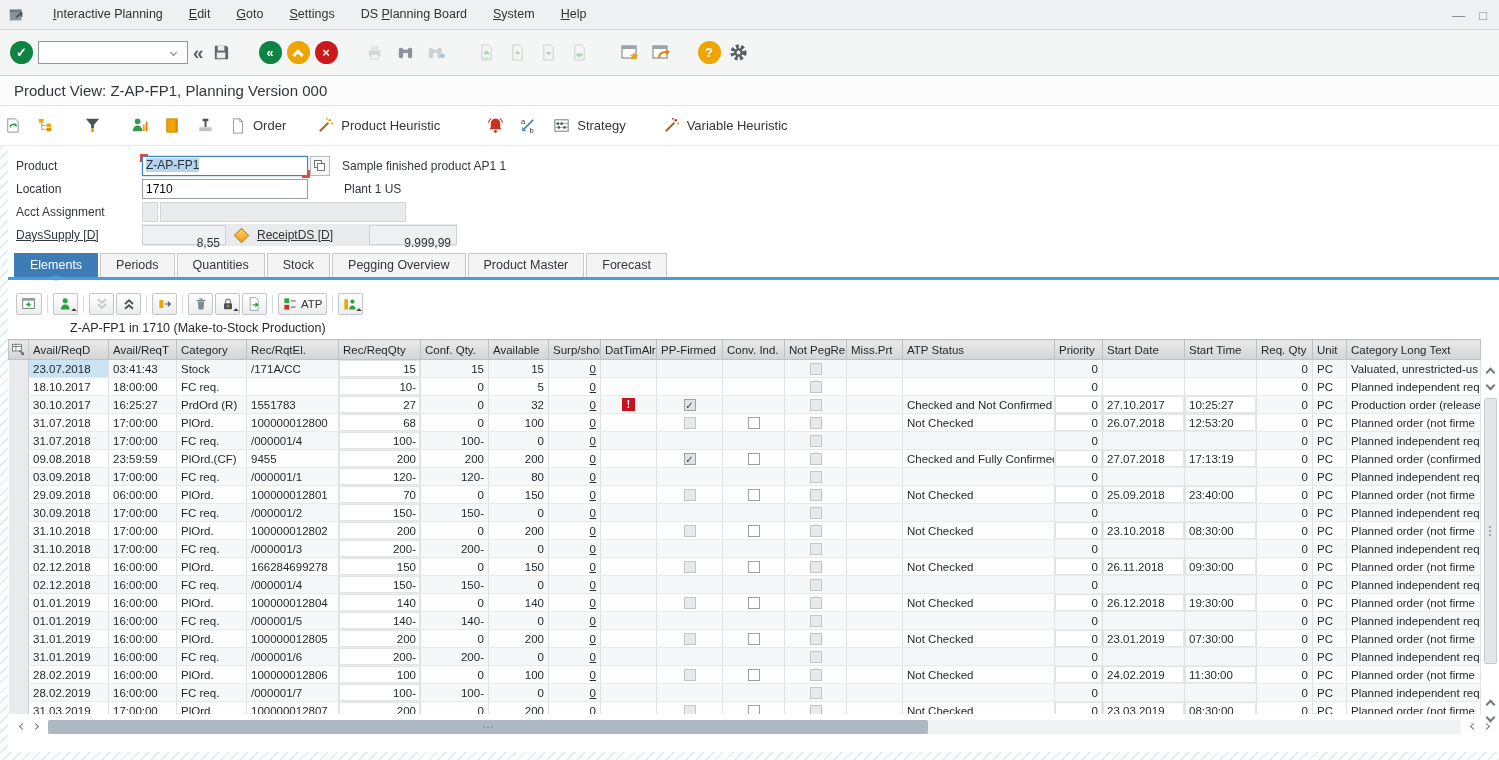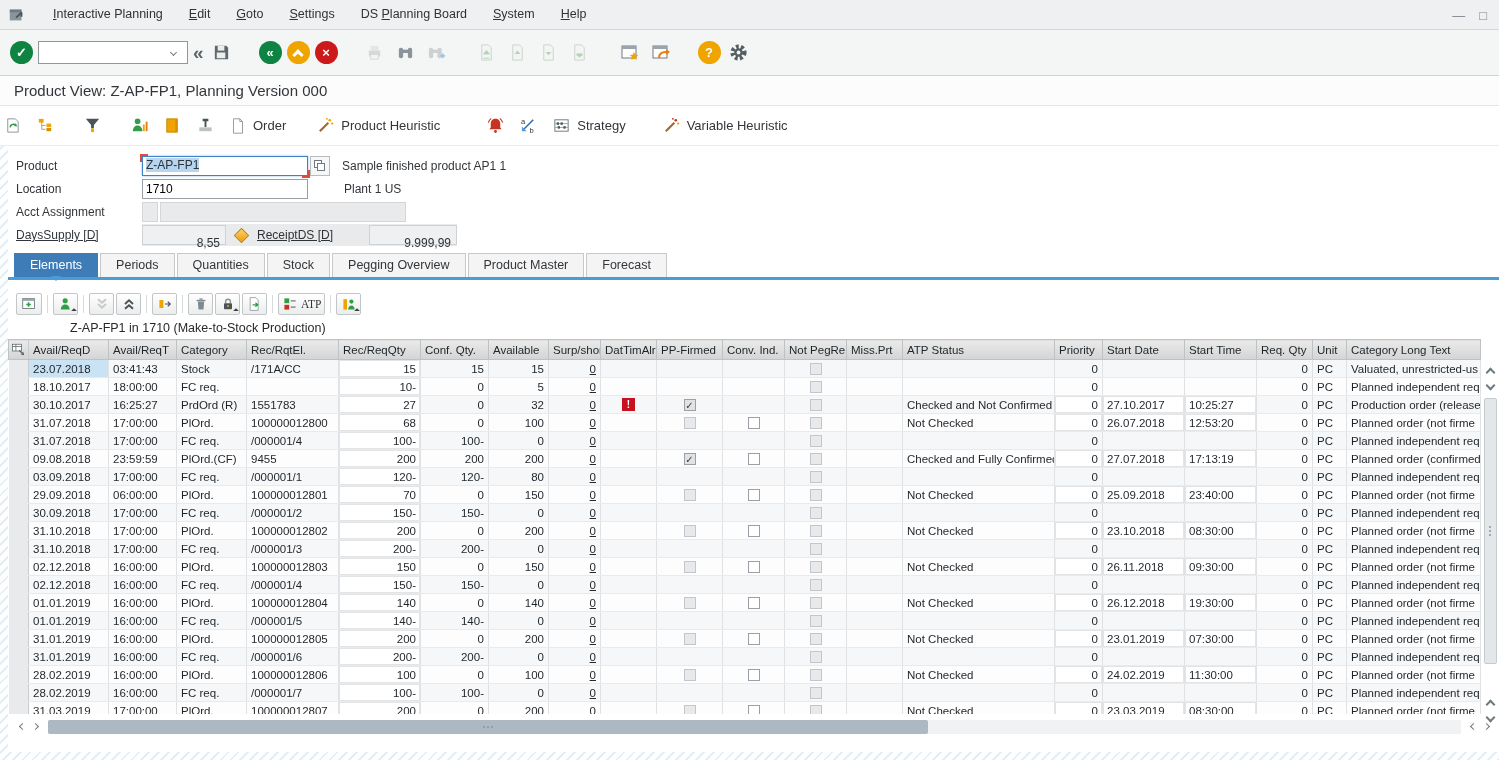--- a/index.html
+++ b/index.html
@@ -66,21 +66,21 @@
   .gval { background:#eff0f1; border:1px solid #cfd2d4; text-align:right; padding:8px 5px; height:20px; line-height:18px; font-size:12px; }
   .diamond { width:11px; height:11px; background:linear-gradient(135deg,#ffd166,#ef9f00); border:1px solid #c77f00; transform:rotate(45deg); display:inline-block; margin:0 10px; }
   
   .tabrow { margin-top:7px; border-bottom:3px solid #4a9cd6; }
   .tabs { display:flex; list-style:none; padding-left:6px; }
   .tabs li { position:relative; height:24px; line-height:23px; padding:0 15px; font-size:12.5px; background:#f4f4f4; border:1px solid #c6c9cb; border-bottom:none; margin-right:2px; color:#32363a; cursor:pointer; }
   .tabs li.active { background:#3e7cb8; color:#fff; border-color:#3e7cb8; }
   .tabs li.active::after { content:""; position:absolute; left:50%; bottom:-9px; transform:translateX(-50%); border:5px solid transparent; border-top-color:#4a9cd6; }
   
   .gridtoolbar { margin-top:11px; margin-left:8px; display:flex; align-items:center; gap:2px; height:26px; }
-  .gbtn { height:22px; min-width:25px; border:1px solid #c3c6c8; background:linear-gradient(#ffffff,#ebecec); border-radius:2px; display:inline-flex; align-items:center; justify-content:center; padding:0 3px; position:relative; cursor:pointer; font-size:11.5px; color:#32363a; gap:3px;font-family:Liberation Serif, serif; }
+  .gbtn { height:22px; min-width:25px; border:1px solid #c3c6c8; background:linear-gradient(#ffffff,#ebecec); border-radius:2px; display:inline-flex; align-items:center; justify-content:center; padding:0 3px; position:relative; cursor:pointer; font-size:11.5px; color:#32363a; gap:3px; }
   .gsep { width:1px; height:18px; background:#d7dadb; margin:0 3px; }
   .ddm { position:absolute; right:1px; bottom:1px; width:0; height:0; border-left:4px solid transparent; border-top:4px solid #3a3f44; transform:rotate(-45deg); }
   
   .gridtitle { height:22px; padding:4px 0 0 62px; font-size:12.5px; color:#26292c; }
   
   .tablewrap { width:1473px; height:375px; overflow:hidden; }
   table { border-collapse:collapse; table-layout:fixed; width:1473px; font-size:11.5px; color:#1f2428; }
   th { height:20px; background:linear-gradient(#eaeaea,#d3d4d5); border:1px solid #bfc2c4; font-weight:normal; text-align:left; padding:0 4px; white-space:nowrap; overflow:hidden; }
   td { height:18px; border-right:1px solid #dfe2e4; border-bottom:1px solid #e8eaec; padding:0 4px; white-space:nowrap; overflow:hidden; }
   tbody tr:nth-child(odd)  { background:#f6f7f8; }
@@ -840,21 +840,21 @@
             <td></td>
             <td class="num">0</td>
             <td>PC</td>
             <td>Planned independent req</td>
           </tr>
           <tr>
             <td class="selcol"></td>
             <td>02.12.2018</td>
             <td>16:00:00</td>
             <td>PlOrd.</td>
-            <td>100000012803</td>
+            <td>166284699278</td>
             <td class="num white">150</td>
             <td class="num">0</td>
             <td class="num">150</td>
             <td class="num"><a class="qlink">0</a></td>
             <td class="ctr"></td>
             <td class="ctr"><span class="cb dis"></span></td>
             <td class="ctr"><span class="cb"></span></td>
             <td class="ctr"><span class="cb dis"></span></td>
             <td class="ctr"></td>
             <td>Not Checked</td>

